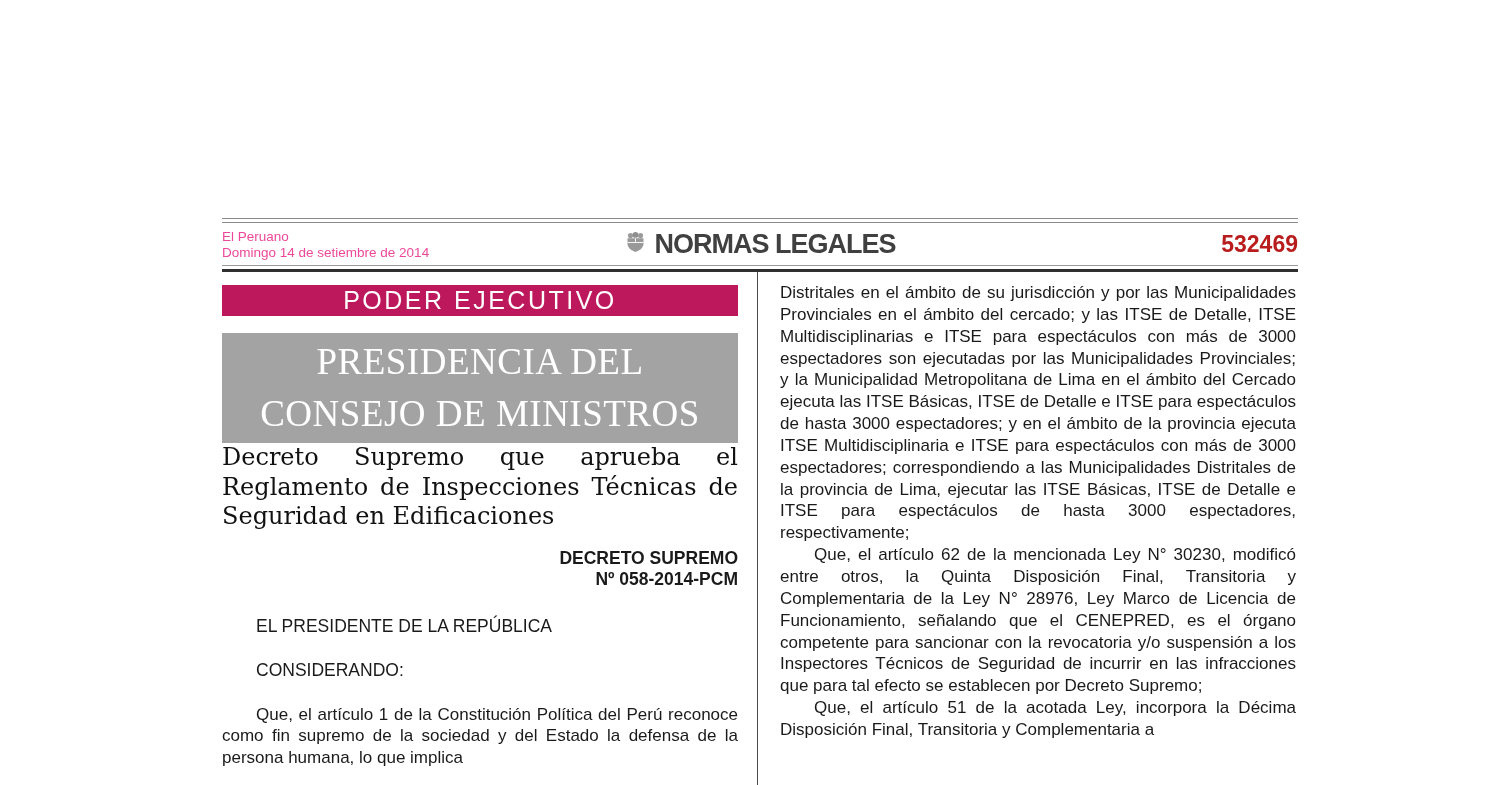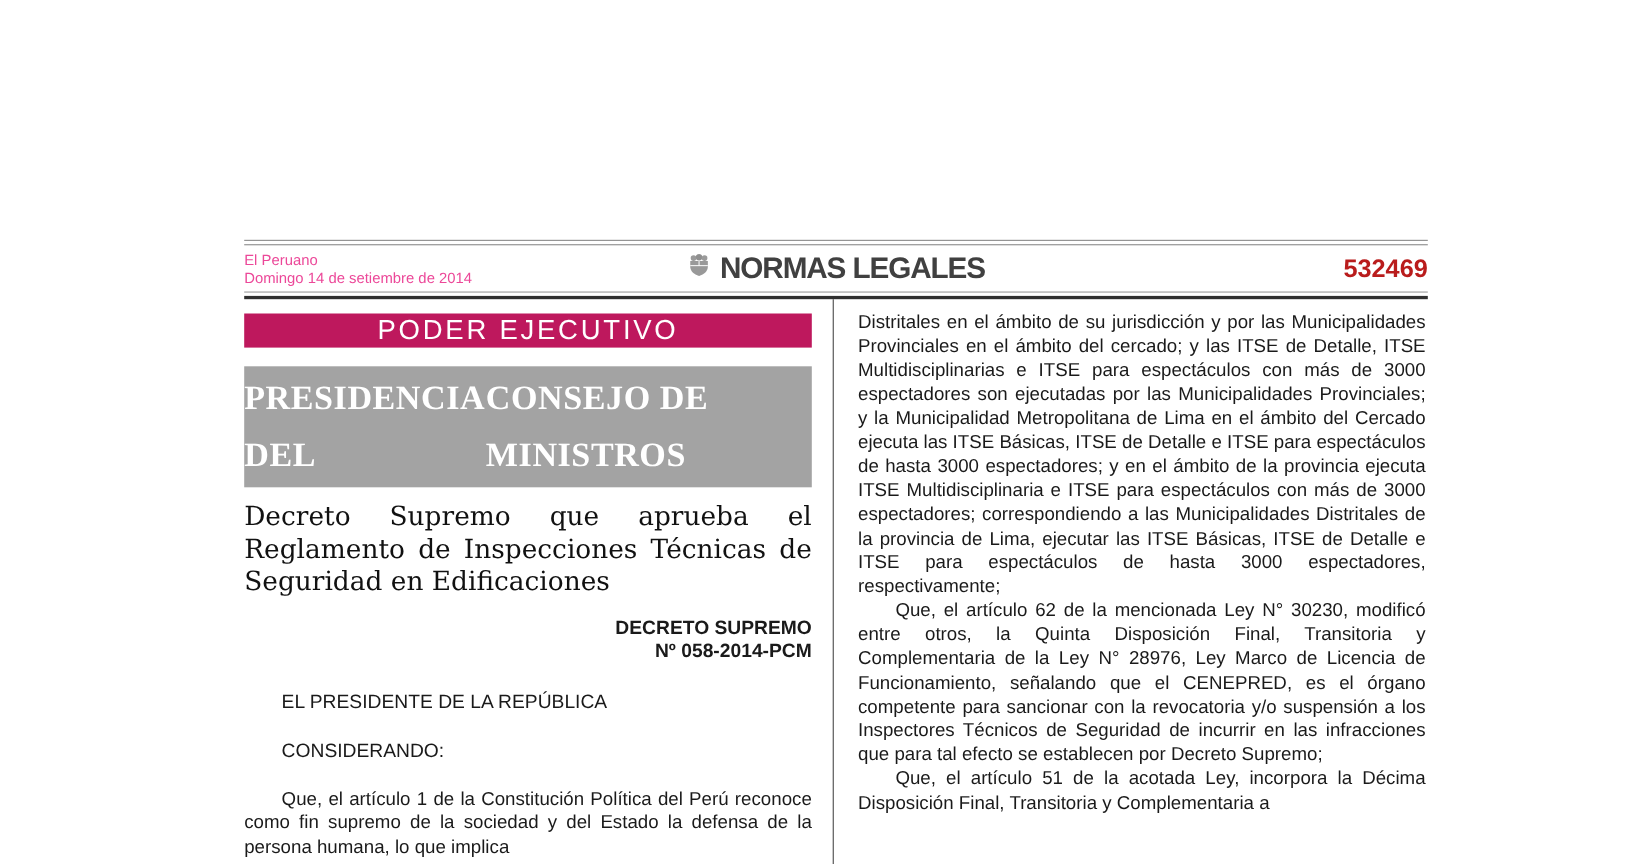--- a/index.html
+++ b/index.html
@@ -23,24 +23,24 @@
   .col-left { width:516px; }
   .col-divider { width:1px; background:#4a4a4a; margin-left:19px; margin-right:22px; }
   .col-right { width:516px; font-size:17px; line-height:21.85px; text-align:justify;
                padding-top:10px; }
 
   
   .banner-black { margin-top:13px; height:31px; background:#be185d; color:#ffffff;
                   display:flex; align-items:center; justify-content:center;
                   font-size:25px; letter-spacing:2.5px; }
   .banner-gray { margin-top:17px; height:110px; background:#a3a3a3; color:#ffffff;
-                 display:flex; flex-direction:row; align-items:center; justify-content:center;
-                 font-family:"Liberation Serif", serif; font-weight:bold;
-                 font-size:31px; line-height:52px; letter-spacing:0.5px; }
-  .decree-title { margin-top:12px; font-family:"DejaVu Serif", serif;
+                 display:flex; flex-direction:column; align-items:center; justify-content:center;
+                 font-family:"Liberation Serif", serif; font-weight:normal;
+                 font-size:37px; line-height:52px; letter-spacing:0.5px; }
+  .decree-title { font-family:"DejaVu Serif", serif;
                   font-size:24px; line-height:29.5px; text-align:justify; color:#111; }
   .decree-heading { margin-top:16px; text-align:right; font-weight:bold;
                     font-size:17.5px; line-height:21px; }
   .salutation { margin-top:26px; font-size:17.5px; text-indent:34px; }
   .considering { margin-top:23px; font-size:17.5px; text-indent:34px; }
   .body-para { margin-top:23px; font-size:17px; line-height:21.85px;
                text-align:justify; text-indent:34px; }
 
   
   .rc-para { text-indent:34px; }

